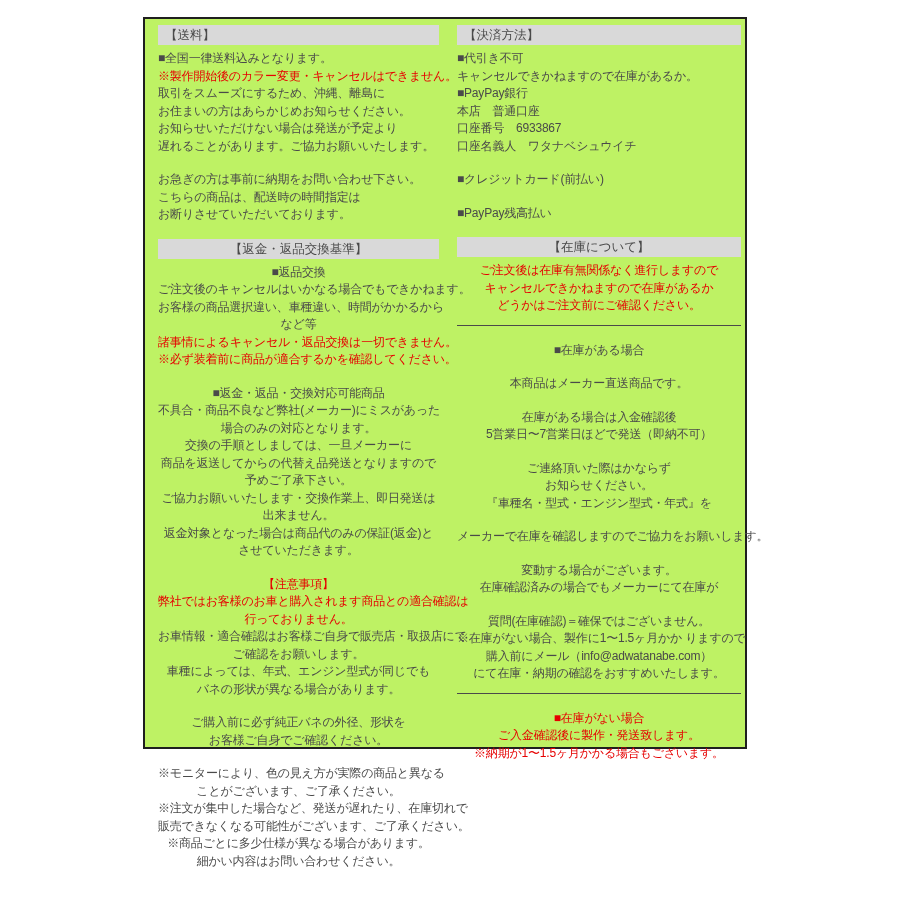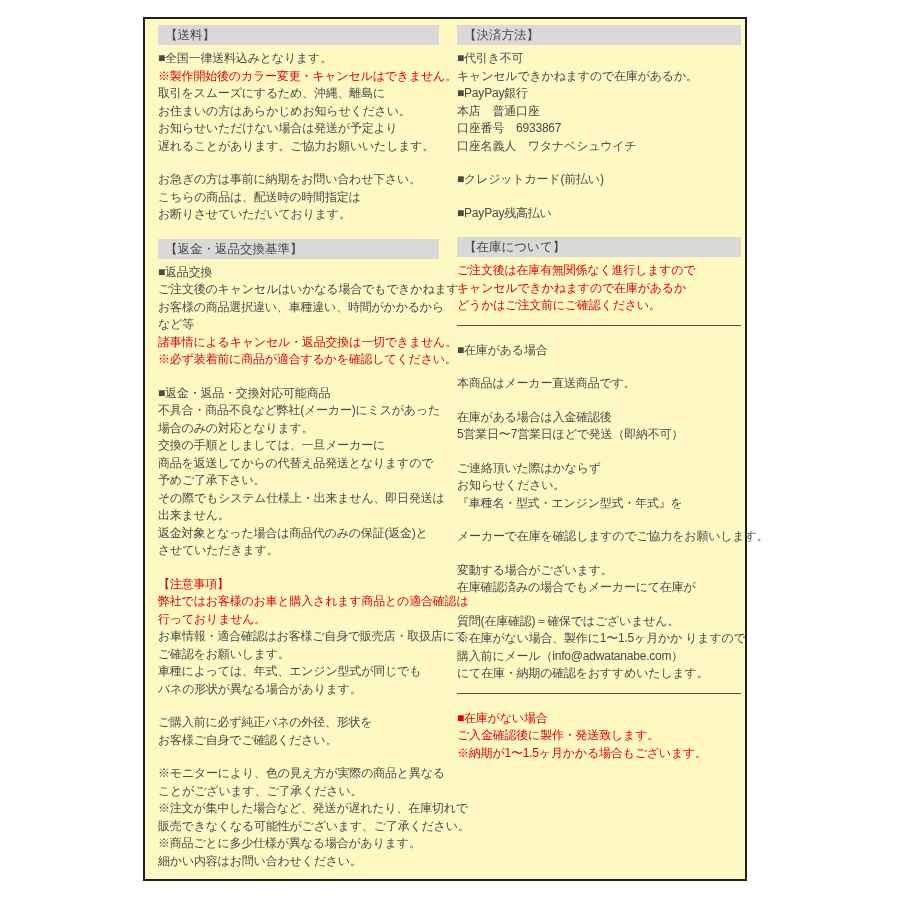--- a/index.html
+++ b/index.html
@@ -15,34 +15,34 @@
     width: 900px;
     height: 900px;
     background: #ffffff;
     overflow: hidden;
   }
   .panel {
     position: absolute;
     left: 143px;
     top: 17px;
     width: 604px;
-    height: 864px;
+    height: 732px;
     border: 2px solid #1f1f1f;
     box-sizing: border-box;
-    background: #fef9c3;
+    background: #bef264;
   }
   .cols {
     display: flex;
     padding: 6px 8px 0 13px;
     gap: 18px;
   }
   .col { flex: 0 0 auto; }
   .col-left  { width: 281px; }
   .col-right { width: 284px; }
-  .section + .section { margin-top: 15px; }
+  .section + .section { margin-top: 15px; text-align: center; }
   .sec-header {
     background: #d9d9d9;
     color: #4a4a4a;
     font-size: 12.5px;
     line-height: 20px;
     height: 20px;
     padding: 0 7px;
     margin-bottom: 5px;
     white-space: nowrap;
     overflow: hidden;
@@ -92,21 +92,21 @@
             <div class="line">など等</div>
             <div class="line red">諸事情によるキャンセル・返品交換は一切できません。</div>
             <div class="line red">※必ず装着前に商品が適合するかを確認してください。</div>
             <div class="gap"></div>
             <div class="line">■返金・返品・交換対応可能商品</div>
             <div class="line">不具合・商品不良など弊社(メーカー)にミスがあった</div>
             <div class="line">場合のみの対応となります。</div>
             <div class="line">交換の手順としましては、一旦メーカーに</div>
             <div class="line">商品を返送してからの代替え品発送となりますので</div>
             <div class="line">予めご了承下さい。</div>
-            <div class="line">その際でもシステム仕様上・出来ません、即日発送は</div>
+            <div class="line">ご協力お願いいたします・交換作業上、即日発送は</div>
             <div class="line">出来ません。</div>
             <div class="line">返金対象となった場合は商品代のみの保証(返金)と</div>
             <div class="line">させていただきます。</div>
             <div class="gap"></div>
             <div class="line red">【注意事項】</div>
             <div class="line red">弊社ではお客様のお車と購入されます商品との適合確認は</div>
             <div class="line red">行っておりません。</div>
             <div class="line">お車情報・適合確認はお客様ご自身で販売店・取扱店にて</div>
             <div class="line">ご確認をお願いします。</div>
             <div class="line">車種によっては、年式、エンジン型式が同じでも</div>

